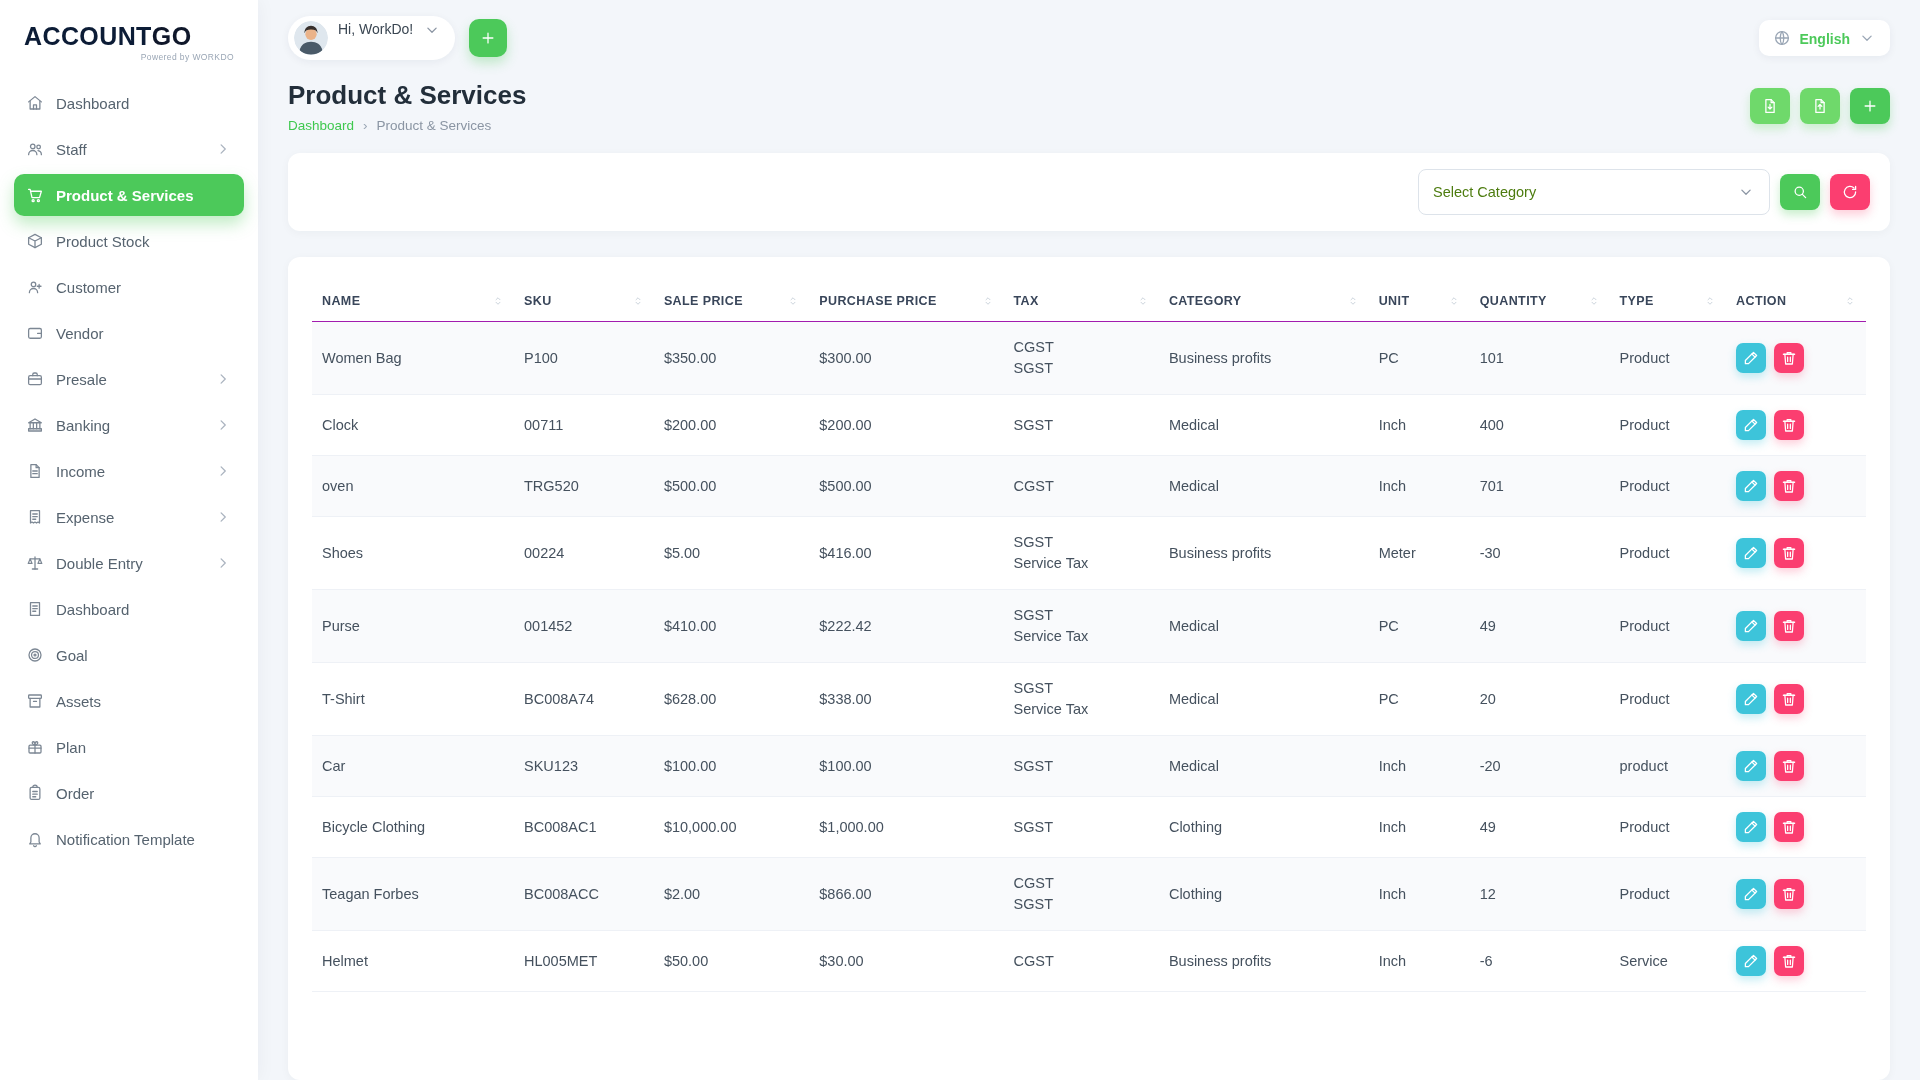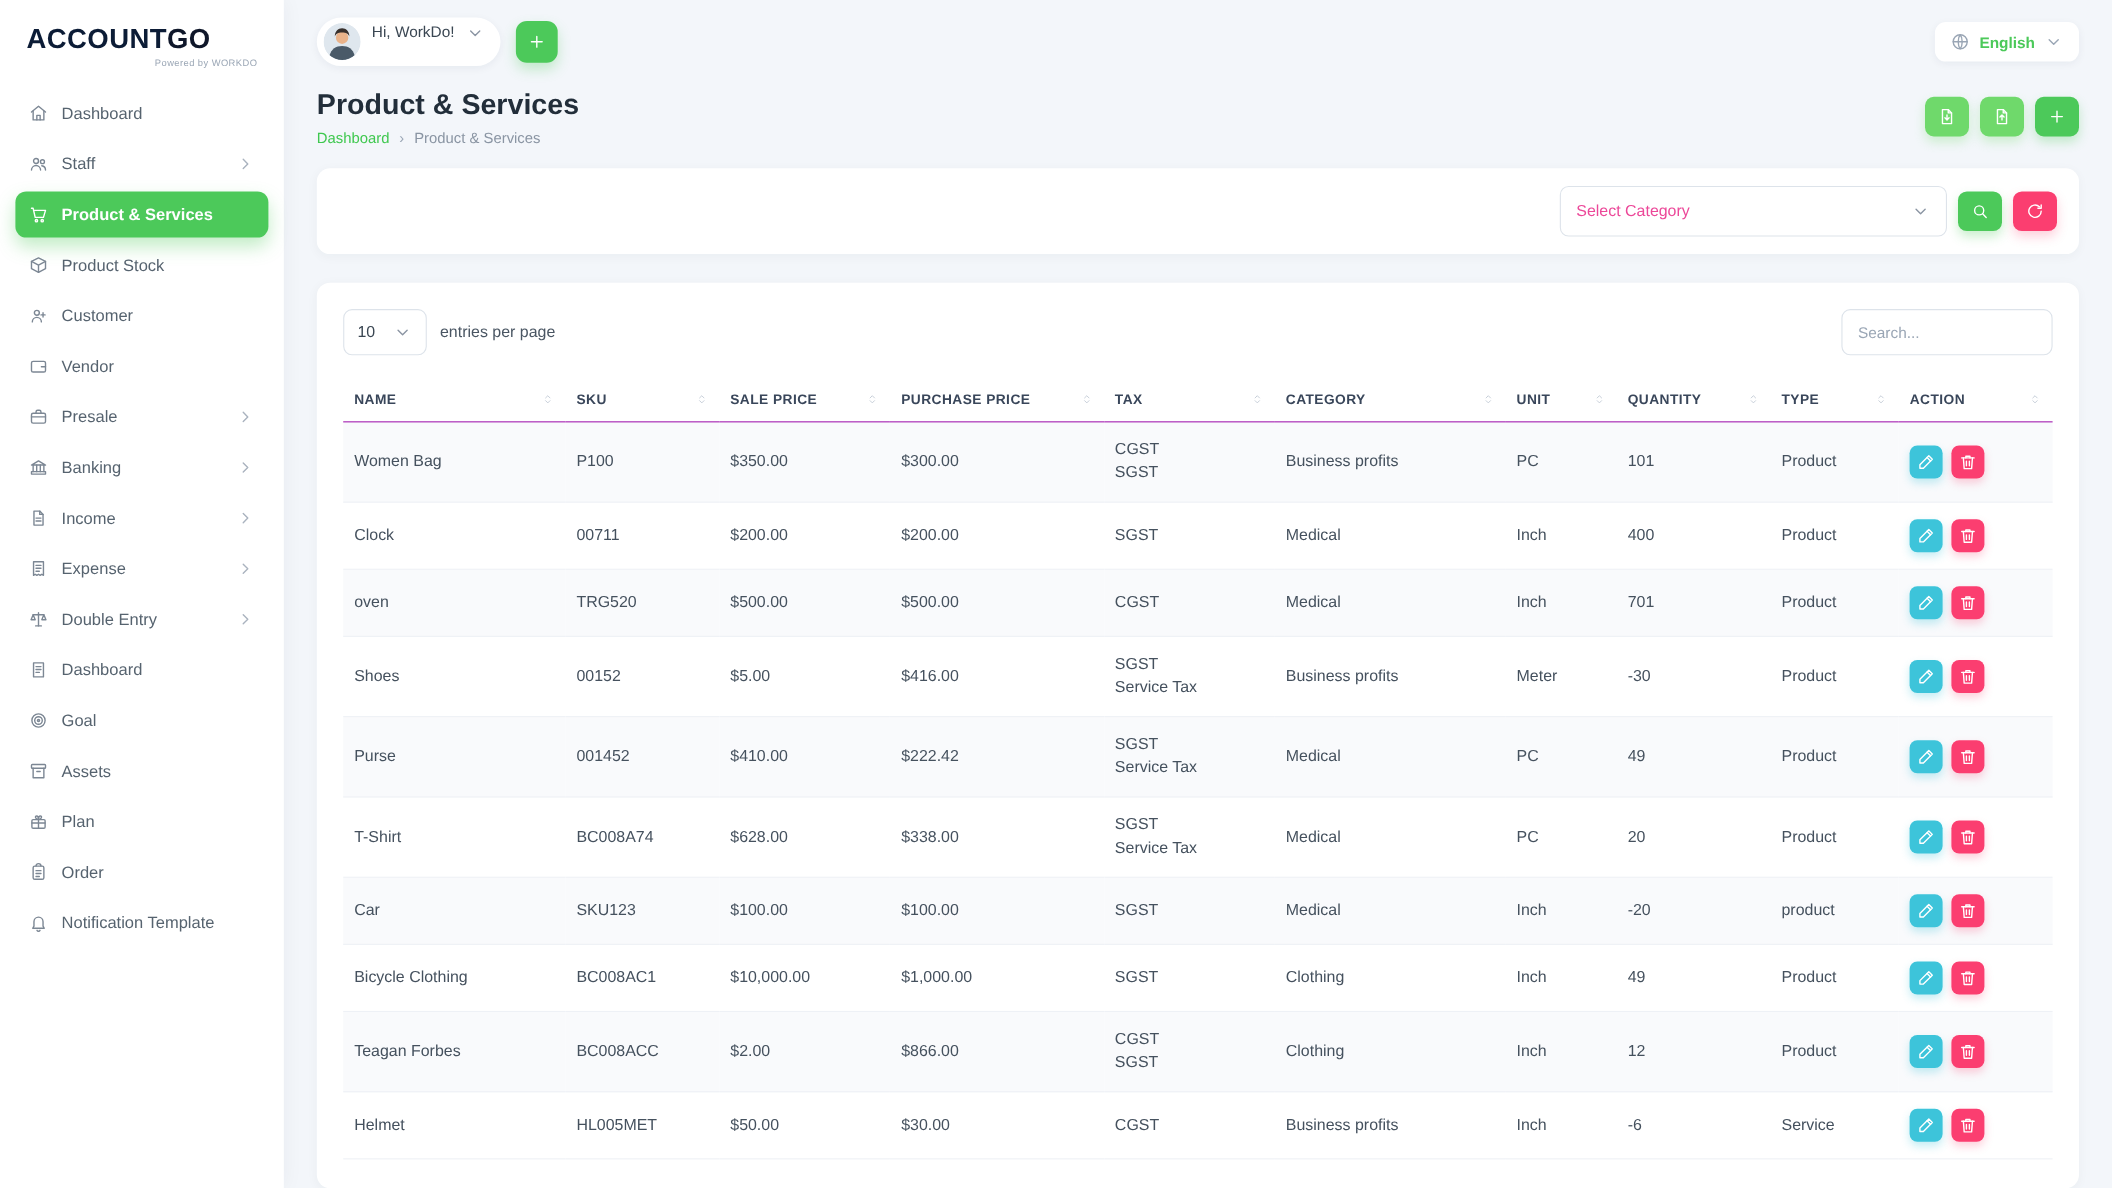--- a/index.html
+++ b/index.html
@@ -60,21 +60,21 @@
   .icon-btn.lgreen{background:#6fd96b;box-shadow:0 5px 10px rgba(111,217,107,.3)}
   .icon-btn.green{background:#4cc95a;box-shadow:0 5px 10px rgba(76,201,90,.3)}
   .icon-btn.pink{background:#fb3e70;box-shadow:0 5px 10px rgba(251,62,112,.25)}
 
   .card{background:#fff;border-radius:12px;box-shadow:0 2px 10px rgba(20,40,60,.04)}
   .filter-card{margin:20px 30px 0;padding:16px 20px;display:flex;justify-content:flex-end;
     align-items:center;gap:10px}
   .pseudo-select{border:1px solid #dde3ea;border-radius:8px;display:flex;align-items:center;
     justify-content:space-between;gap:10px;cursor:pointer;background:#fff}
   .pseudo-select .i{color:#8b95a3}
-  .category-select{width:352px;height:46px;padding:0 14px;font-size:14.5px;color:#ec4899}
+  .category-select{width:352px;height:46px;padding:0 14px;font-size:14.5px;color:#4d7c0f}
   .entries-select{width:76px;height:42px;padding:0 12px;font-size:14.5px;color:#3a4652}
 
   .table-card{margin:26px 30px 0;padding:24px 24px 0;flex:1}
   .table-controls{display:flex;justify-content:space-between;align-items:center;margin-bottom:20px}
   .entries-wrap{display:flex;align-items:center;gap:12px}
   .entries-label{font-size:14.5px;color:#4a5663}
   .search-input{width:192px;height:42px;border:1px solid #dde3ea;border-radius:8px;
     padding:0 14px;font-size:14px;color:#3a4652;outline:none;background:#fff}
   .search-input::placeholder{color:#9aa6b5}
 
@@ -421,34 +421,20 @@
           <span class="i">
             <svg viewBox="0 0 24 24" fill="none" stroke="currentColor" stroke-width="1.7" stroke-linecap="round" stroke-linejoin="round">
               <path d="M19.5 12a7.5 7.5 0 1 1-2.2-5.3"></path>
               <path d="M19.5 4.5v4h-4"></path>
             </svg>
           </span>
         </button>
     </div>
 
     <div class="card table-card">
-      <div class="table-controls">
-        <div class="entries-wrap">
-          <div class="pseudo-select entries-select">
-            <span>10</span>
-            <span class="i">
-                <svg viewBox="0 0 24 24" fill="none" stroke="currentColor" stroke-width="1.7" stroke-linecap="round" stroke-linejoin="round">
-                  <path d="m6.5 9.5 5.5 5.5 5.5-5.5"></path>
-                </svg>
-              </span>
-          </div>
-          <span class="entries-label">entries per page</span>
-        </div>
-        <input class="search-input" type="text" placeholder="Search..." style="">
-      </div>
 
       <table>
         <thead>
           <tr id="thead-row">
               <th><span>NAME</span><span class="sort">
                   <svg viewBox="0 0 24 24" fill="none" stroke="currentColor" stroke-width="1.7" stroke-linecap="round" stroke-linejoin="round">
                     <path d="m8 9.5 4-4 4 4"></path>
                     <path d="m8 14.5 4 4 4-4"></path>
                   </svg>
                 </span></th>
@@ -595,21 +581,21 @@
                       <path d="M4.5 7h15"></path>
                       <path d="M9.5 7V5h5v2"></path>
                       <path d="M6.5 7l1 13h9l1-13"></path>
                       <path d="M10.2 11v5.5M13.8 11v5.5"></path>
                     </svg>
                   </span>
                 </button></td>
             </tr>
             <tr>
               <td>Shoes</td>
-              <td>00152</td>
+              <td>00224</td>
               <td>$5.00</td>
               <td>$416.00</td>
               <td>
                 <div>SGST</div>
                 <div>Service Tax</div>
               </td>
               <td>Business profits</td>
               <td>Meter</td>
               <td>-30</td>
               <td>Product</td>

